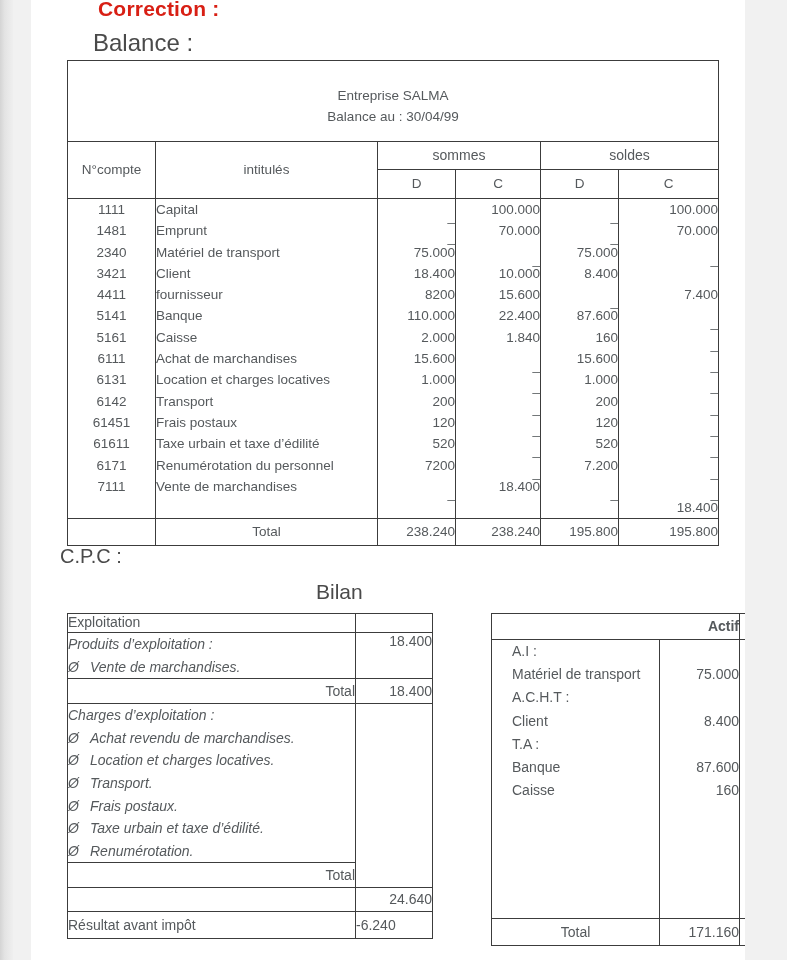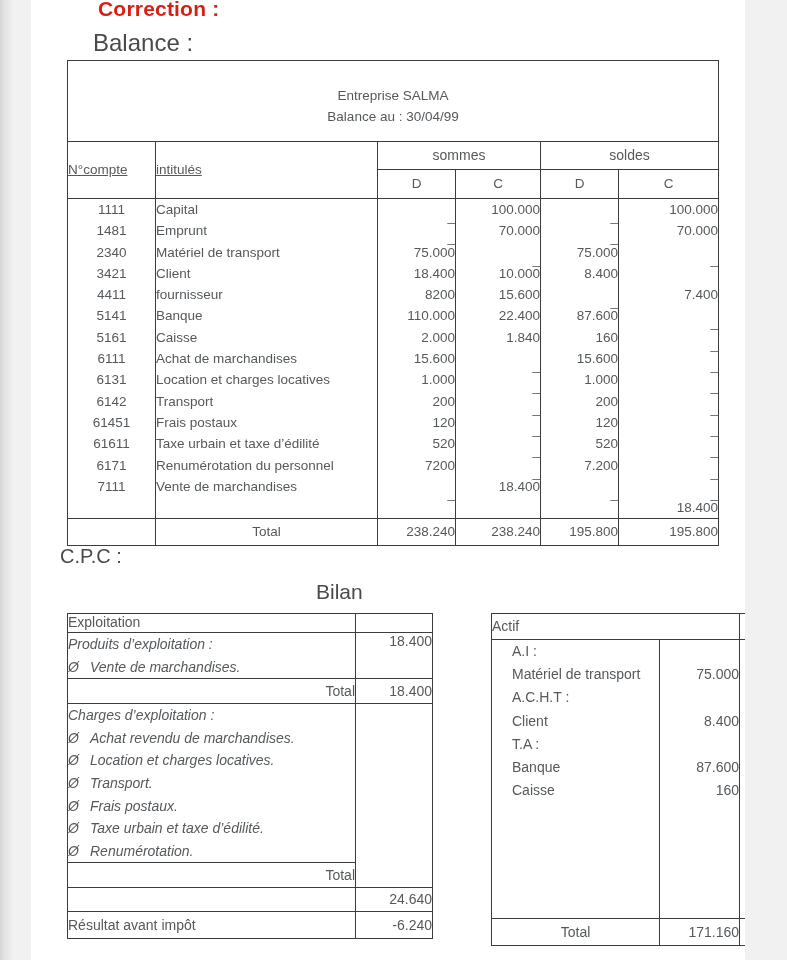--- a/index.html
+++ b/index.html
@@ -80,24 +80,24 @@
     padding-top: 24px;
     font-size: 13.5px;
   }
   #balance-table .colhead {
     text-align: center;
     height: 27px;
     line-height: 27px;
     font-size: 14px;
   }
   #balance-table .colhead-tall {
+    text-align: center;
     height: 56px;
     line-height: 56px;
     font-size: 13.5px;
-    text-decoration: underline;
   }
   #balance-table .dc {
     text-align: center; height: 28px; line-height: 28px; font-size: 13.5px;
   }
   .bal-num   { text-align: right;  padding-right: 6px; }
   .bal-code  { text-align: center;  padding-right: 6px; margin-top: 12px; }
   .bal-lbl   { text-align: left;   padding-left: 6px;  }
   .bal-body-cell { vertical-align: top; padding-top: 3px; padding-bottom: 2px; }
   .bal-row-line { height: 21.3px; line-height: 21.3px; white-space: nowrap; }
   .bal-row-line.shift { position: relative; top: 7px; }
@@ -124,37 +124,37 @@
   }
   .cpc-head-lbl { padding: 3px 0 4px 6px; height: 18px; }
   .cpc-lines { padding: 3px 0 3px 6px; font-style: italic; }
   .cpc-line { height: 22.6px; line-height: 22.6px; white-space: nowrap; }
   .cpc-line .bullet { display: inline-block; width: 22px; }
   .cpc-total-lbl { text-align: right; padding-right: 6px; height: 24px; line-height: 24px; }
   .cpc-val { text-align: right; padding-right: 6px; }
   .cpc-val-top { padding-top: 26px; }
   .cpc-blank { }
   .cpc-res-lbl { padding-left: 6px; height: 26px; line-height: 26px; margin-top: 38px; }
-  .cpc-res-val { text-align: right; padding-right: 6px; height: 26px; line-height: 26px; }
+  .cpc-res-val { padding-right: 6px; height: 26px; line-height: 26px; }
 
   
   #bilan-table {
     position: absolute; left: 460px; top: 613px;
     width: 360px;
     border-collapse: collapse;
     font-size: 14px;
     color: #55595c;
     table-layout: fixed;
   }
   #bilan-table td {
     border: 1px solid #3c3c3c;
     padding: 0;
     vertical-align: top;
   }
-  .bil-title { text-align: left; height: 25px; line-height: 25px; }
+  .bil-title { text-align: right; height: 25px; line-height: 25px; font-weight: bold; }
   .bil-lines { padding: 3px 0 3px 6px; }
   .bil-line { height: 23.2px; line-height: 23.2px; white-space: nowrap; margin-left: 20px; }
   .bil-val-cell { padding: 3px 6px 3px 0; text-align: right; }
   .bil-total-lbl { text-align: center; height: 26px; line-height: 26px; }
   .bil-total-val { text-align: right; padding-right: 6px; height: 26px; line-height: 26px; }
   .bil-blank-line { height: 23.2px; line-height: 23.2px; }
 
   .clip-mask {
     position: absolute; left: 745px; top: 0; width: 42px; height: 960px;
     background: #f1f1f1; z-index: 40;

